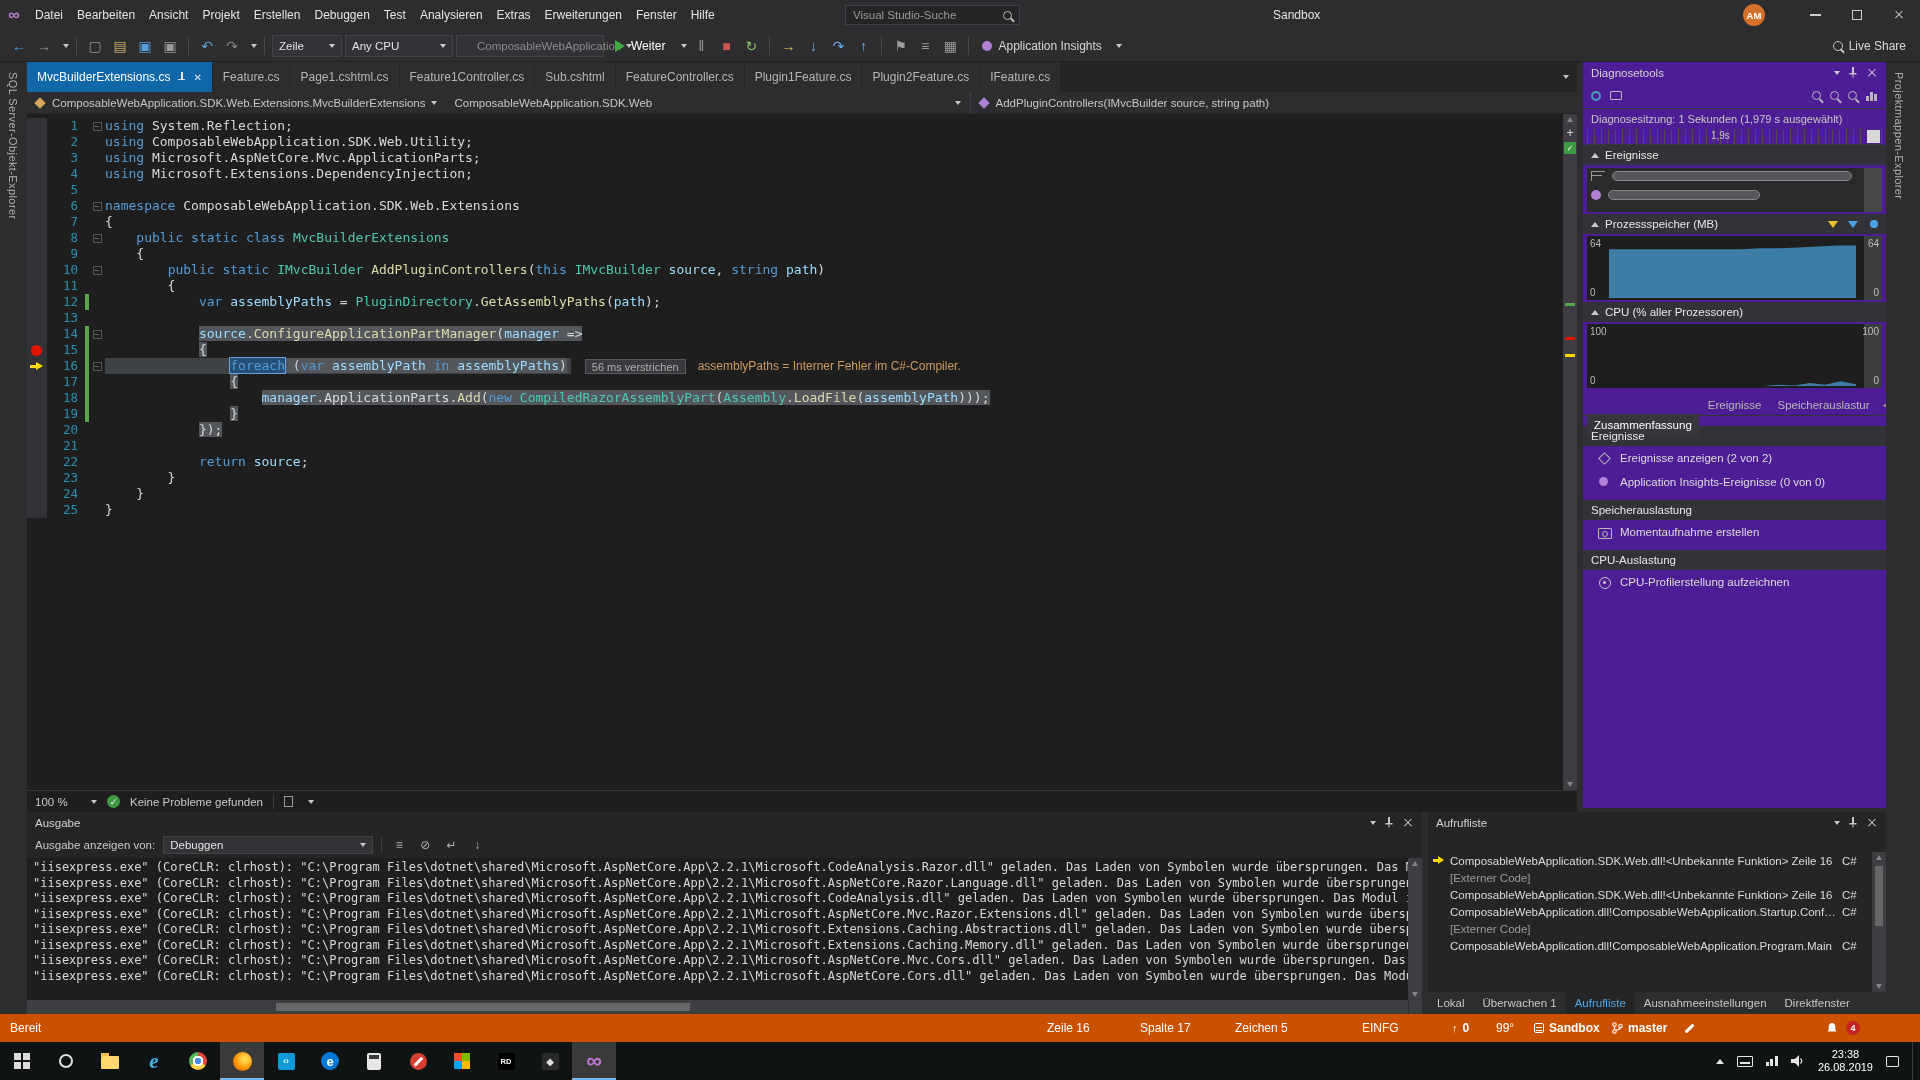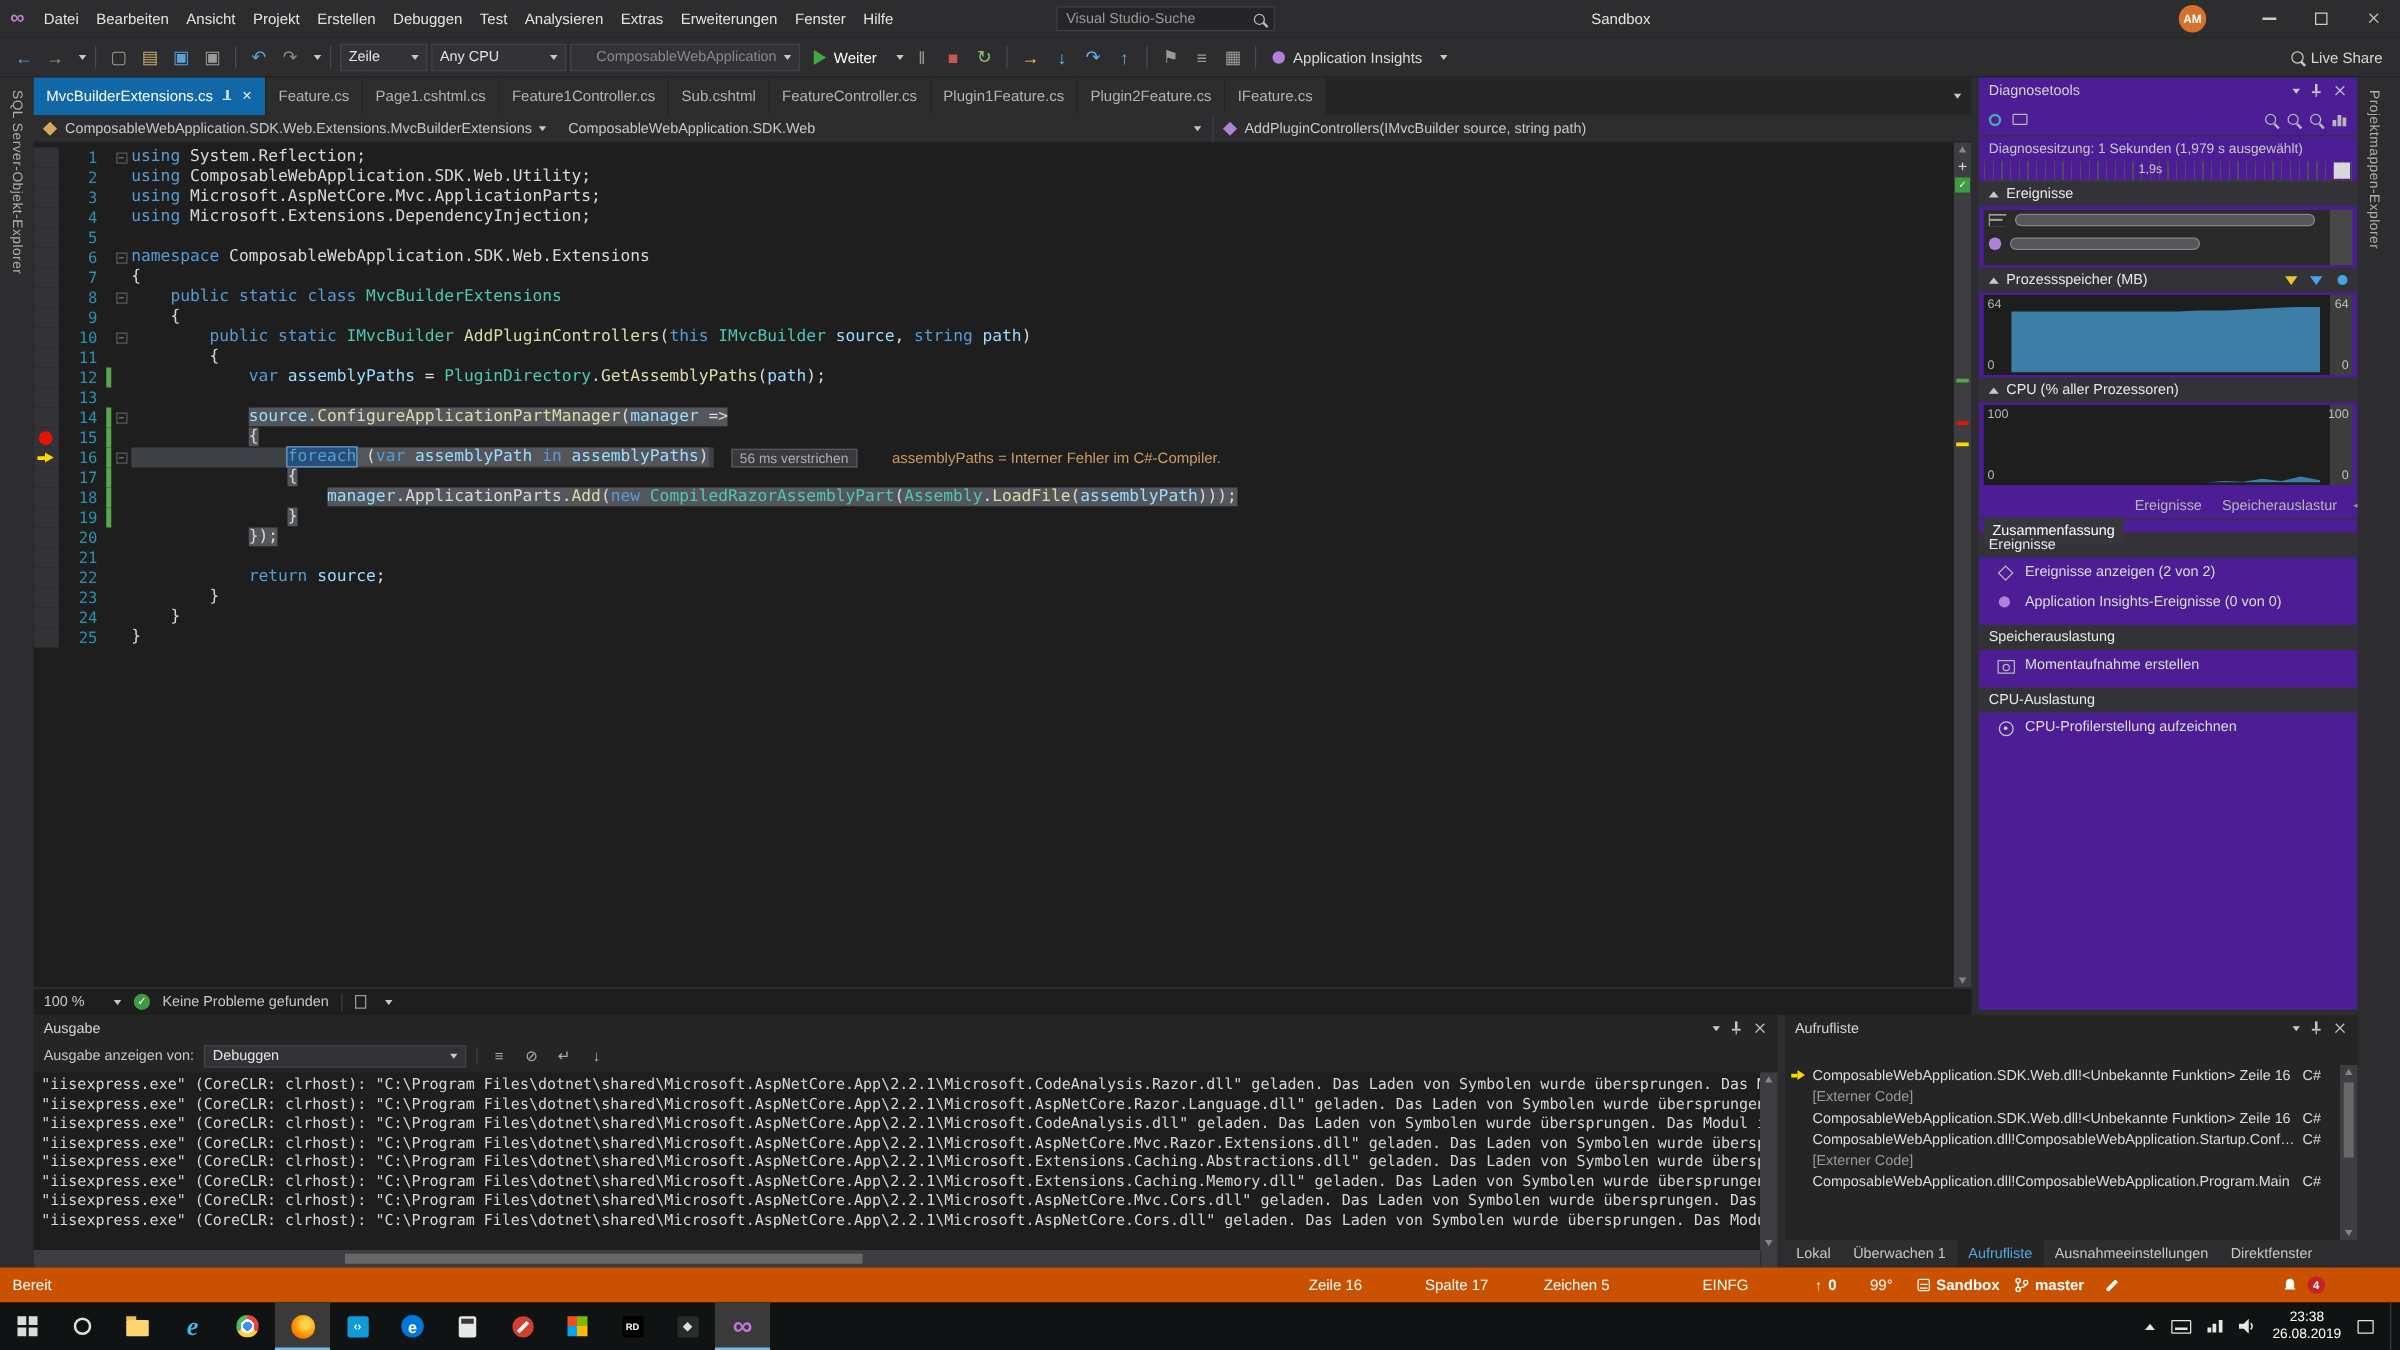--- a/index.html
+++ b/index.html
@@ -83,21 +83,21 @@
   .tk-t{color:var(--syn-type);}
   .tk-m{color:var(--syn-method);}
   .tk-p{color:var(--syn-param);margin-top:40px;}
   .tk-n{color:var(--syn-plain);}
   .tk-ksel{color:var(--syn-keyword);background:var(--sel-blue);box-shadow:0 0 0 1px #6aa1d8;}
   .bp-dot{position:absolute;left:4px;top:2.5px;width:11px;height:11px;border-radius:50%;background:var(--breakpoint-red);}
   .exec-arrow{position:absolute;left:3px;top:4px;width:13px;height:9px;}
   .exec-arrow::before{content:"";position:absolute;left:0;top:3px;width:6px;height:3px;background:var(--exec-yellow);}
   .exec-arrow::after{content:"";position:absolute;left:6px;top:0;border-left:7px solid var(--exec-yellow);border-top:4.5px solid transparent;border-bottom:4.5px solid transparent;}
   .perftip{display:inline-block;margin-left:14px;padding:0 6px;background:#3a3a3e;border:1px solid #58585c;color:#b0b0b0;font-size:11px;font-family:"Liberation Sans",sans-serif;height:15px;line-height:14px;align-self:center;}
-  .datatip{margin-left:28px;color:var(--tip-orange);font-size:12px;font-family:"Liberation Sans",sans-serif;align-self:center;}
+  .datatip{margin-left:12px;color:var(--tip-orange);font-size:12px;font-family:"Liberation Sans",sans-serif;align-self:center;}
   #ed-scroll{position:absolute;right:0;top:0;width:14px;height:100%;background:#3e3e42;}
   .sarrow{position:absolute;left:3.5px;width:0;height:0;border-left:3.5px solid transparent;border-right:3.5px solid transparent;}
   .sarrow.up{top:3px;border-bottom:5px solid #858585;}
   .sarrow.down{bottom:3px;border-top:5px solid #858585;}
   .smark{position:absolute;left:2px;width:10px;height:3px;display:block;}
   .ed-plus{position:absolute;top:12px;left:0;width:14px;height:14px;color:#cfcfcf;font-size:12px;text-align:center;line-height:14px;}
   .ed-check{position:absolute;top:28px;left:1px;width:12px;height:12px;background:#3f9b43;color:#fff;font-size:9px;text-align:center;line-height:12px;}
 
   
   #editor-status{position:absolute;left:27px;top:728px;width:1550px;height:22px;background:#1e1e1e;border-top:1px solid #333;display:flex;align-items:center;gap:10px;padding:0 8px;font-size:11.5px;color:#c8c8c8;}
@@ -283,21 +283,21 @@
     <span class="caret"></span>
     <span class="tbsep"></span>
     <div class="tbsel" style="width: 70px;">
       <span class="tbsel-label">Zeile</span>
       <span class="caret"></span>
     </div>
     <div class="tbsel" style="width: 108px;">
       <span class="tbsel-label">Any CPU</span>
       <span class="caret"></span>
     </div>
-    <div class="tbsel dim" style="width: 184px; padding-left: 20px;">
+    <div class="tbsel dim" style="width: 148px; padding-left: 20px;">
       <span class="tbsel-label">ComposableWebApplication</span>
       <span class="caret"></span>
     </div>
     <div class="play-btn">
       <span class="play-tri"></span>
       <span class="play-label">Weiter</span>
     </div>
     <span class="caret"></span>
     <span class="tbi" style="color: rgb(154, 154, 154);">‖</span>
     <span class="tbi" style="color: rgb(201, 87, 77);">■</span>

